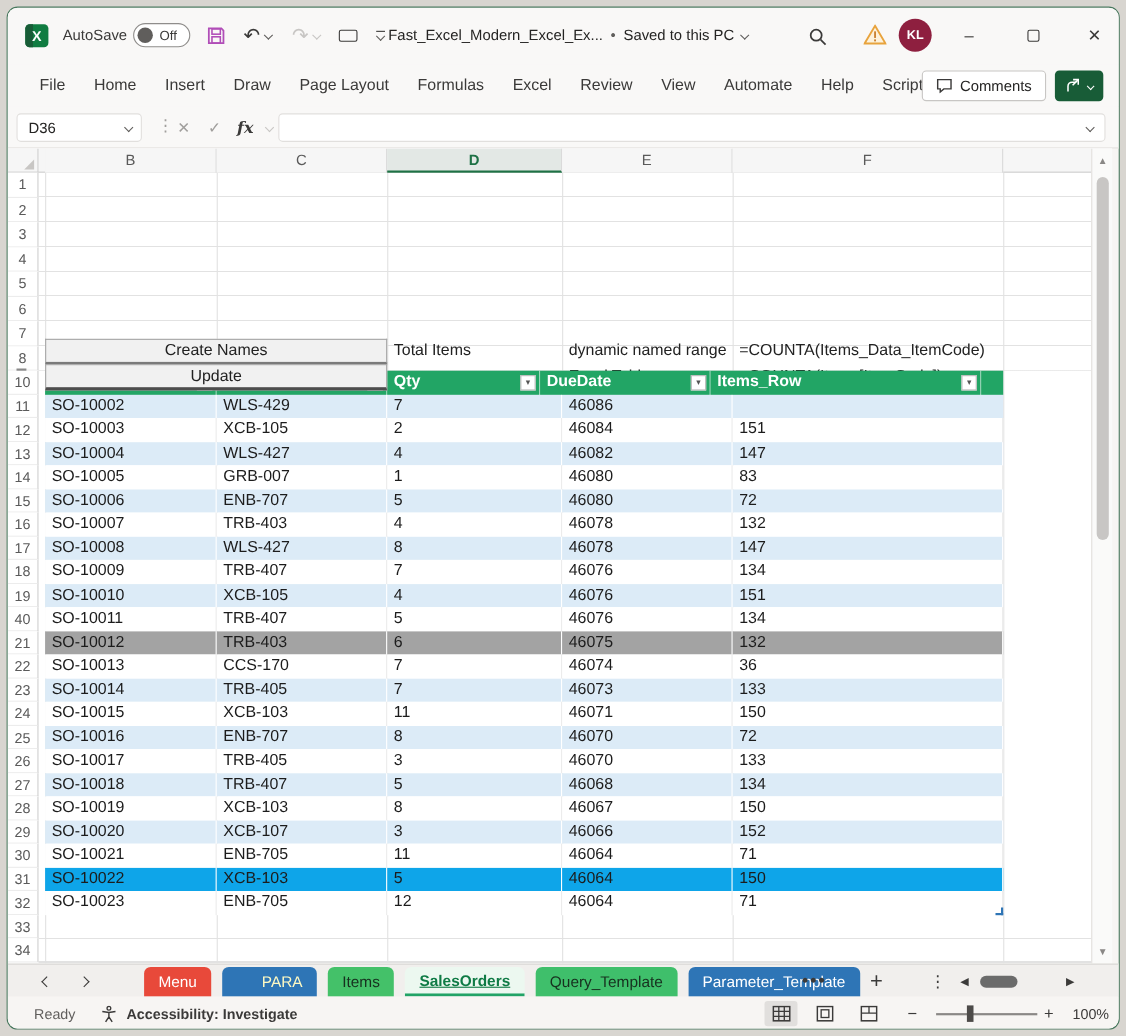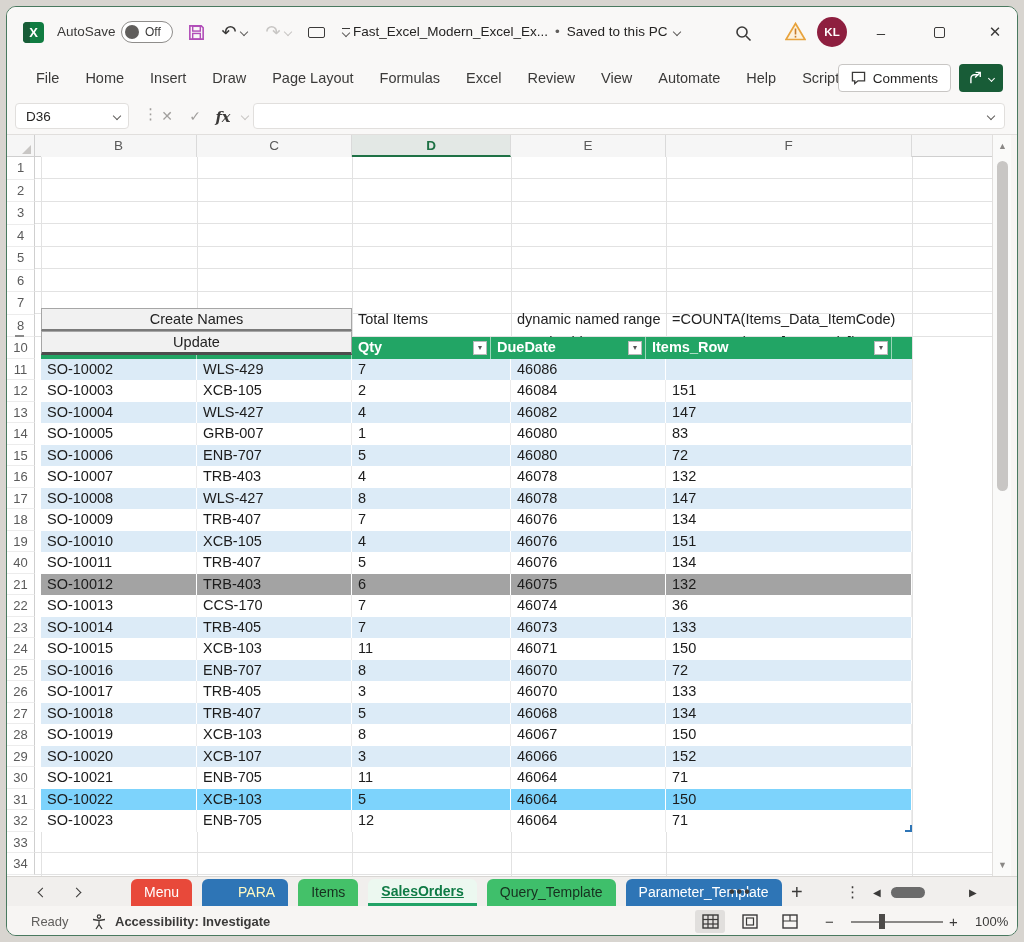--- a/index.html
+++ b/index.html
@@ -453,21 +453,21 @@
           <div class="tcell" style="width: 155px;">46066</div>
           <div class="tcell" style="width: 246px;">152</div>
         </div>
         <div class="trow white">
           <div class="tcell" style="width: 156px;">SO-10021</div>
           <div class="tcell" style="width: 155px;">ENB-705</div>
           <div class="tcell" style="width: 159px;">11</div>
           <div class="tcell" style="width: 155px;">46064</div>
           <div class="tcell" style="width: 246px;">71</div>
         </div>
-        <div class="trow blue" style="background: #7dd3fc;">
+        <div class="trow blue" style="background: #0ea5e9;">
           <div class="tcell" style="width: 156px;">SO-10022</div>
           <div class="tcell" style="width: 155px;">XCB-103</div>
           <div class="tcell" style="width: 159px;">5</div>
           <div class="tcell" style="width: 155px;">46064</div>
           <div class="tcell" style="width: 246px;">150</div>
         </div>
         <div class="trow white">
           <div class="tcell" style="width: 156px;">SO-10023</div>
           <div class="tcell" style="width: 155px;">ENB-705</div>
           <div class="tcell" style="width: 159px;">12</div>

